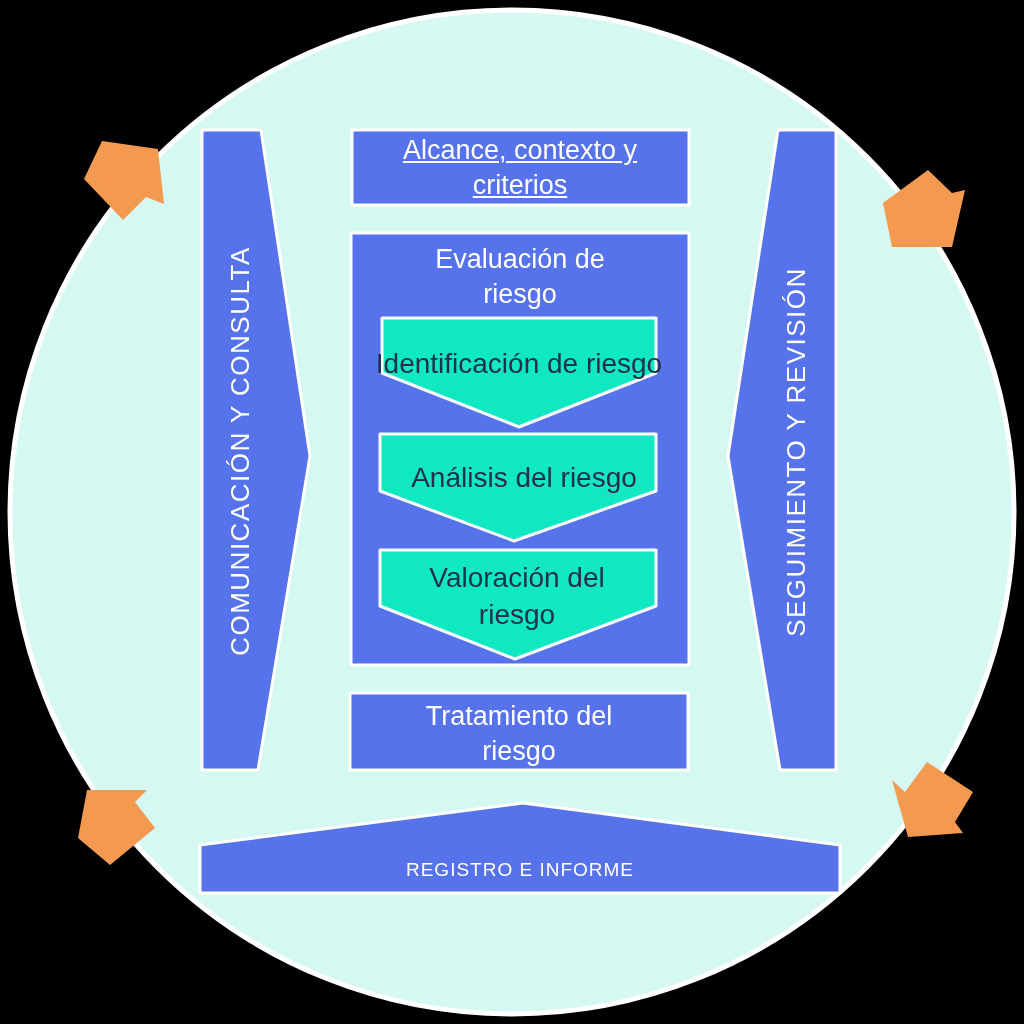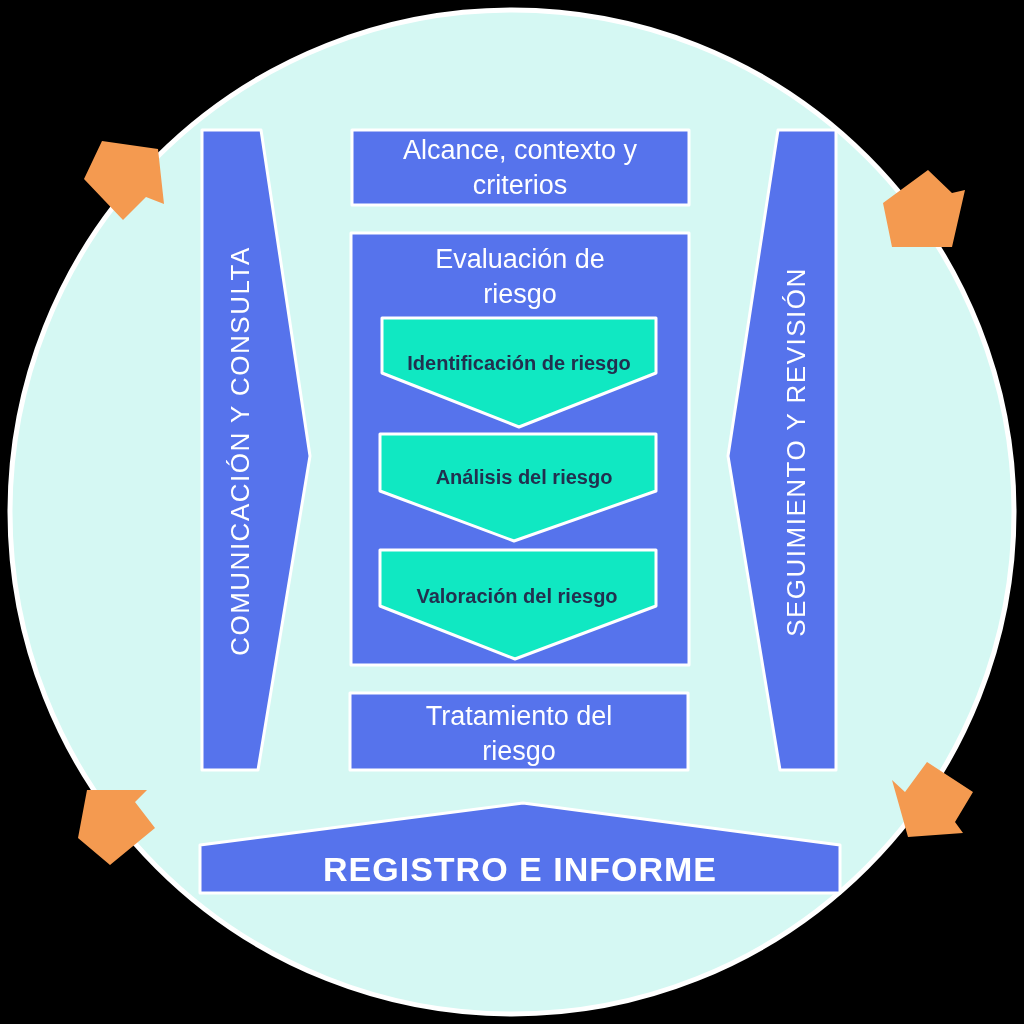--- a/index.html
+++ b/index.html
@@ -55,28 +55,27 @@
     pointer-events: none;
   }
   .lbl.vertical {
     transform: translate(-50%, -50%) rotate(-90deg);
     white-space: nowrap;
     letter-spacing: 1.5px;
     font-size: 26px;
   }
   .lbl.banner-lbl {
     white-space: nowrap;
-    font-size: 34px;
+    font-size: 19px;
     letter-spacing: 1px;
-    font-weight: bold;
   }
   .lbl.step-lbl {
     color: var(--text-dark, #22304f);
-    font-weight: 700;
-    font-size: 20px;
+    font-weight: 400;
+    font-size: 28px;
     line-height: 37px;
   }
   .lbl.alcance-lbl   { width: 300px; }
   .lbl.eval-lbl      { width: 230px; }
   .lbl.step1-lbl     { width: 300px; }
   .lbl.step2-lbl     { white-space: nowrap; margin-left: 7px; }
   .lbl.step3-lbl     { width: 250px; }
   .lbl.trat-lbl      { width: 260px; }
 </style>
 </head>
@@ -109,21 +108,21 @@
     <polygon class="shape-orange" points="102,141 158,149 164,204 146,197 123,220 84,179"></polygon>
     <polygon class="shape-orange" points="928,170 952,193 965,190 952,247 892,247 883,203"></polygon>
     <polygon class="shape-orange" points="87,790 147,790 135,802 155,828 110,865 78,838"></polygon>
     <polygon class="shape-orange" points="927,762 973,792 955,822 963,833 908,837 892,780 905,792"></polygon>
   </svg>
 
   <div class="lbl vertical" style="left:240px; top:451px;">COMUNICACIÓN Y CONSULTA</div>
 
   <div class="lbl vertical" style="left:796px; top:452px;">SEGUIMIENTO Y REVISIÓN</div>
 
-  <div class="lbl alcance-lbl" style="left:520px; top:168px;">Alcance, contexto y criterios</div>
+  <div class="lbl alcance-lbl" style="left:520px; top:168px;text-decoration:underline;">Alcance, contexto y criterios</div>
 
   <div class="lbl eval-lbl" style="left:520px; top:277px;">Evaluación de riesgo</div>
 
   <div class="lbl step-lbl step1-lbl" style="left:519px; top:363px;">Identificación de riesgo</div>
 
   <div class="lbl step-lbl step2-lbl" style="left:517px; top:477px;">Análisis del riesgo</div>
 
   <div class="lbl trat-lbl" style="left:519px; top:734px;">Tratamiento del riesgo</div>
 
   <div class="lbl step-lbl step3-lbl" style="left:517px; top:596px;">Valoración del riesgo</div>

